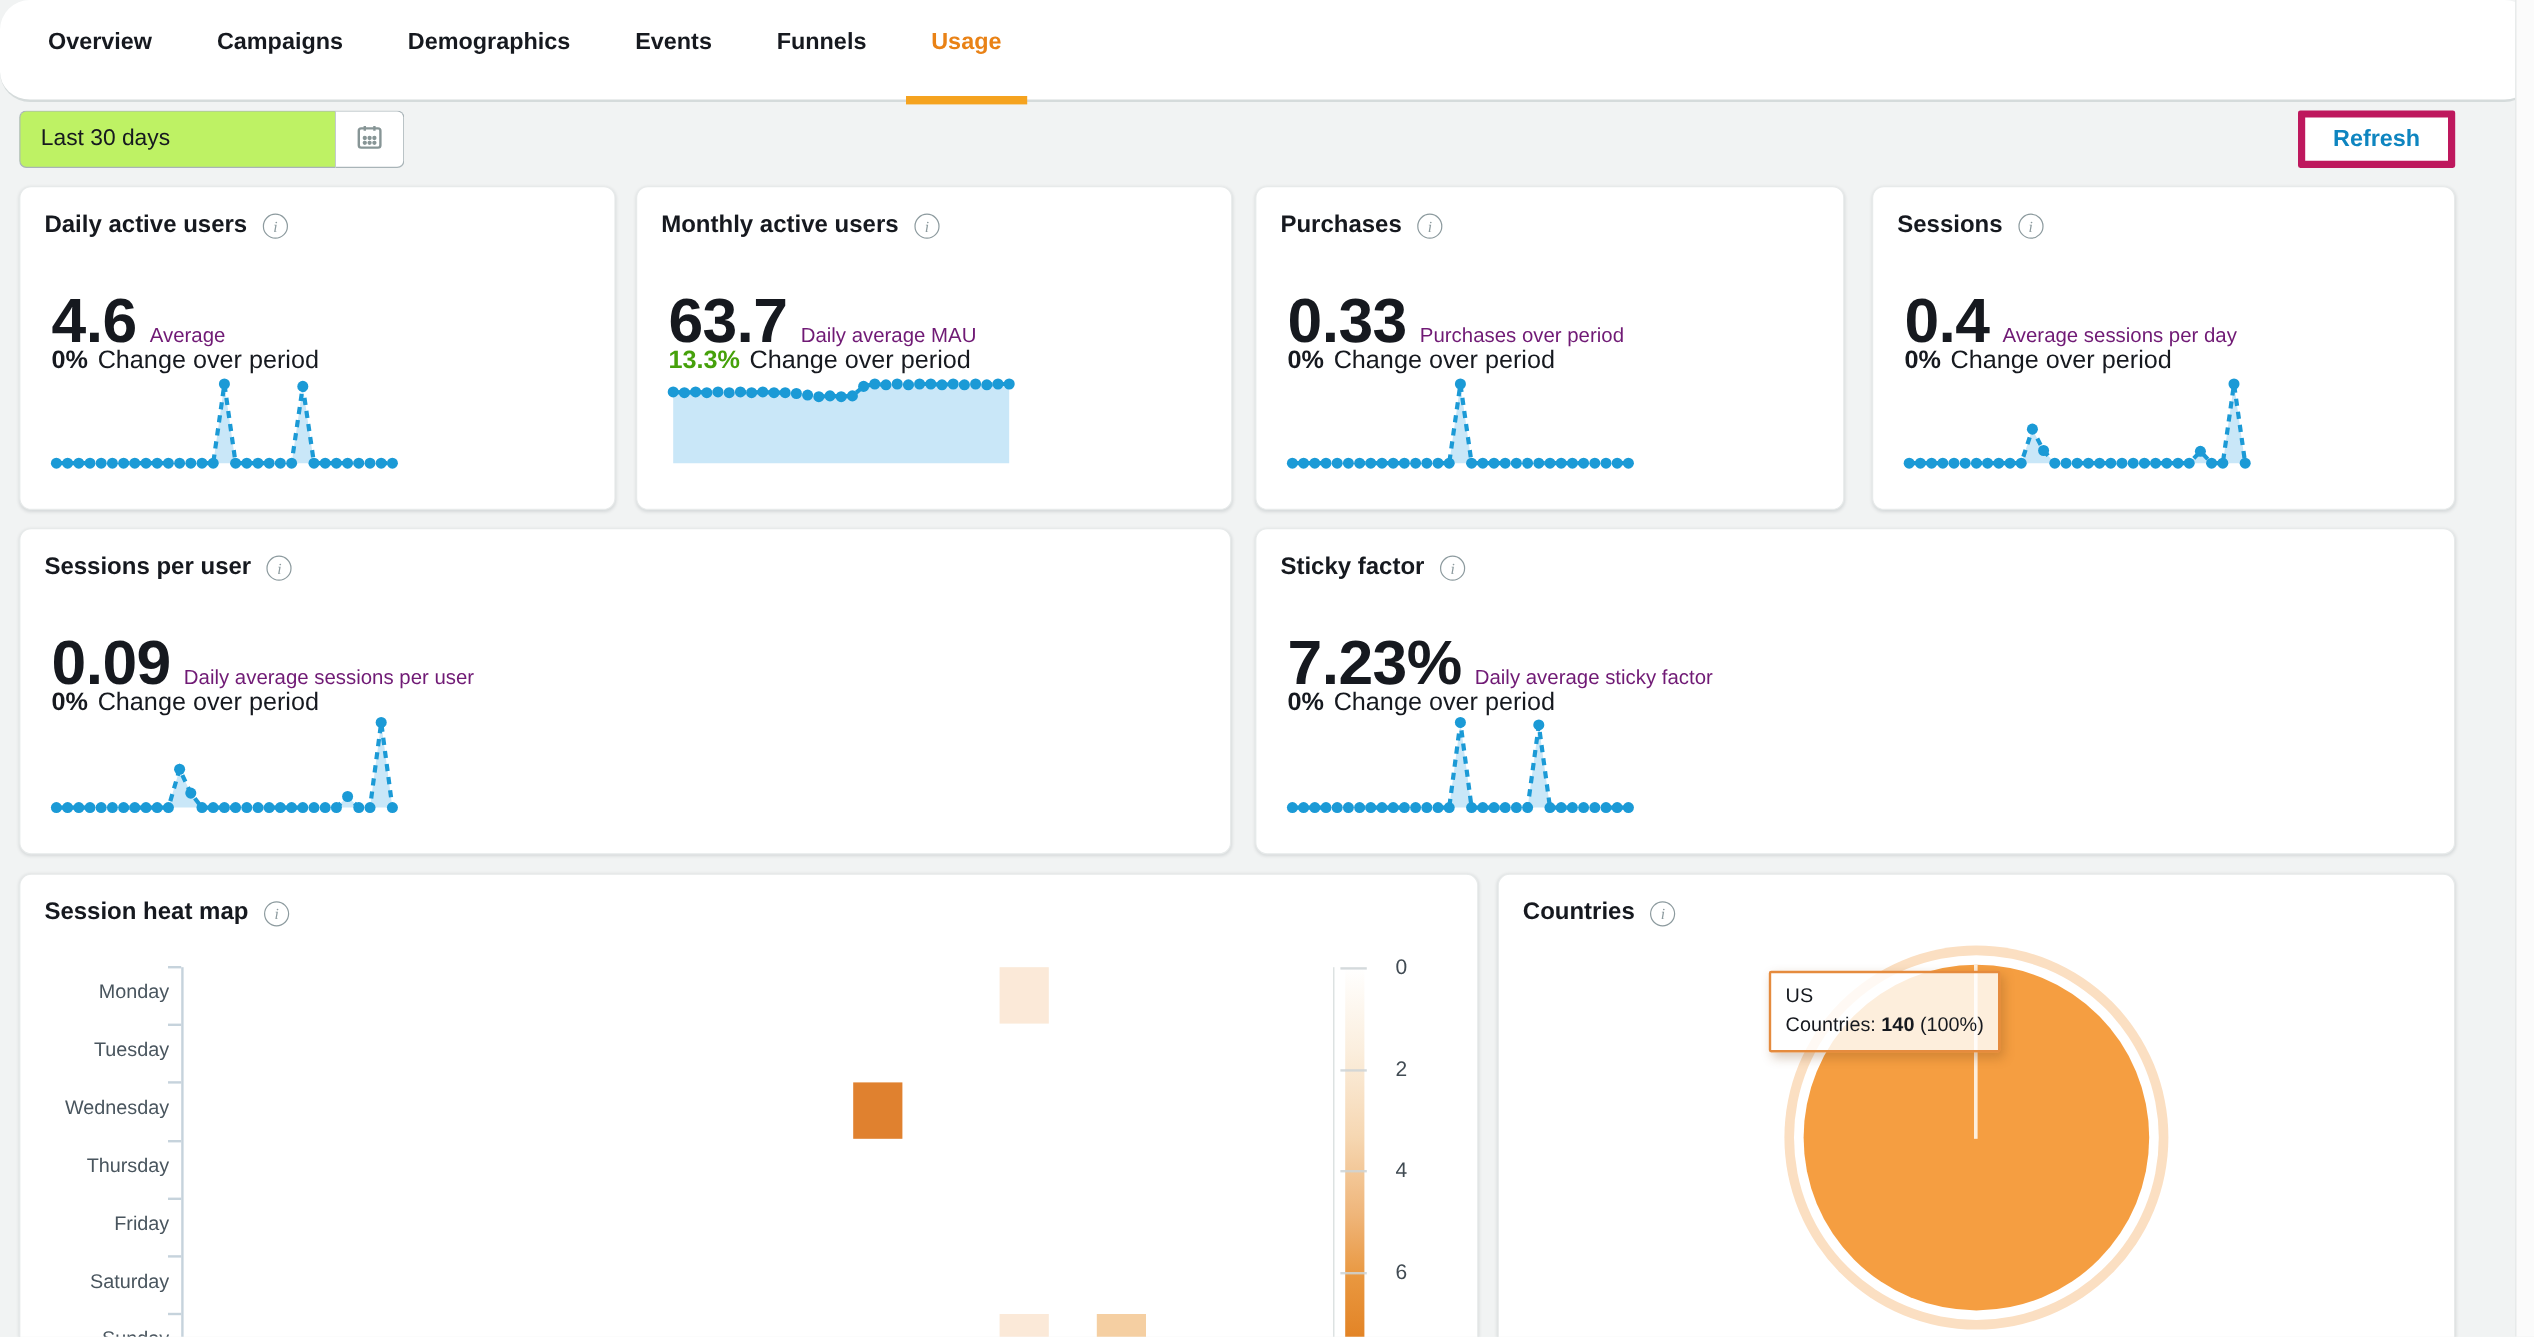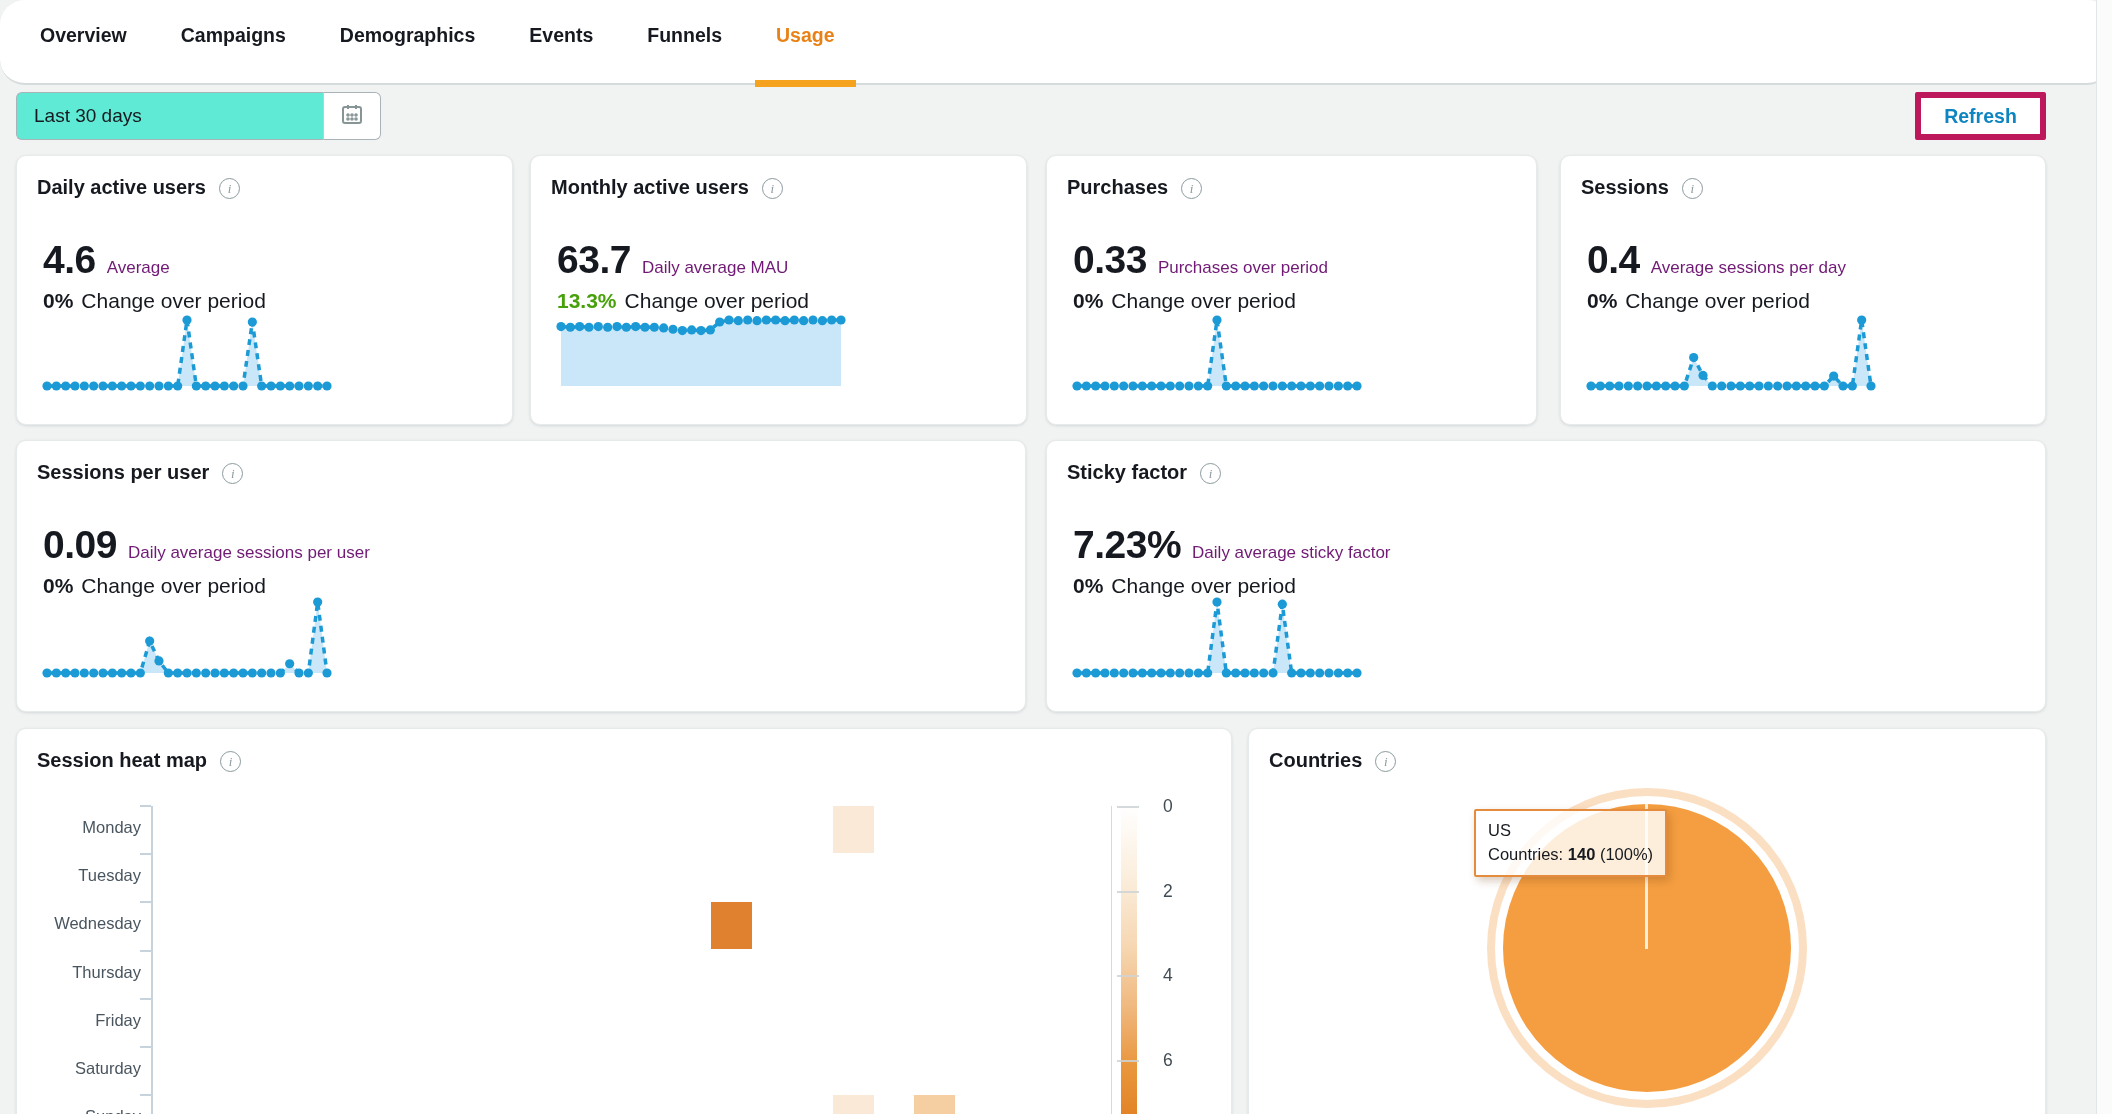--- a/index.html
+++ b/index.html
@@ -27,21 +27,21 @@
   }
   .help {
     position:absolute; top:10px; right:24px; width:31px; height:31px;
     border:2.5px solid #687078; border-radius:50%; color:#545b64;
     font-weight:bold; font-size:19px; display:flex; align-items:center; justify-content:center;
     cursor:pointer; background:#fff;
   }
   
   .datebox { position:absolute; left:16px; top:92px; height:48px; display:flex; z-index:2; }
   .dateinput {
-    width:308px; height:48px; background:#5eead4; border:1px solid #a9b4b8;
+    width:264px; height:48px; background:#bef264; border:1px solid #a9b4b8;
     border-right:1px solid #c3cbce; border-radius:6px 0 0 6px;
     display:flex; align-items:center; padding-left:17px; font-size:19px; color:#16191f; cursor:pointer;
   }
   .calbtn {
     width:57px; height:48px; background:#fff; border:1px solid #a9b4b8; border-left:none;
     border-radius:0 6px 6px 0; display:flex; align-items:center; justify-content:center; cursor:pointer;
   }
   .refresh {
     position:absolute; top:92px; right:66px; width:131px; height:48px; z-index:2;
     background:#fff; border:6px solid #be185d; border-radius:2px;
@@ -62,21 +62,21 @@
   .c7 { left:16px;   top:728px; width:1216px; height:600px; }
   .c8 { left:1248px; top:728px; width:798px;  height:600px; }
   .card-head { position:absolute; left:20px; top:20px; display:flex; align-items:flex-end; gap:13px; }
   .card-head h2 { font-size:20px; font-weight:bold; color:#16191f; white-space:nowrap; }
   .info {
     width:21px; height:21px; border:1.7px solid #8c9a9e; border-radius:50%;
     color:#8c9a9e; font-size:13px; font-family:"Liberation Serif", serif; font-style:italic;
     display:flex; align-items:center; justify-content:center; cursor:pointer; flex:none;
   }
   .bigrow { position:absolute; left:26px; top:82px; display:flex; align-items:baseline; gap:11px; }
-  .big { font-size:39px; font-weight:bold; color:#16191f; letter-spacing:-0.5px; }
+  .big { font-size:52px; font-weight:bold; color:#16191f; letter-spacing:-0.5px; }
   .biglabel { font-size:17px; color:#701a75; white-space:nowrap; }
   .changerow { position:absolute; left:26px; top:133px; display:flex; align-items:baseline; gap:8px; }
   .chg { font-size:21px; font-weight:bold; color:#16191f; }
   .chglabel { font-size:21px; color:#16191f; white-space:nowrap; }
   .spark { position:absolute; left:20px; right:20px; bottom:26px; height:100px; }
   .c5 .spark, .c6 .spark { height:105px; bottom:26px; }
   
   .hm-day { position:absolute; width:124px; text-align:right; font-size:16.5px; color:#49555e; }
   .hm-axis { position:absolute; left:134px; top:77px; bottom:0; width:2px; background:#c6d3dc; }
   .hm-tick { position:absolute; left:123px; width:11px; height:2px; background:#c6d3dc; }

